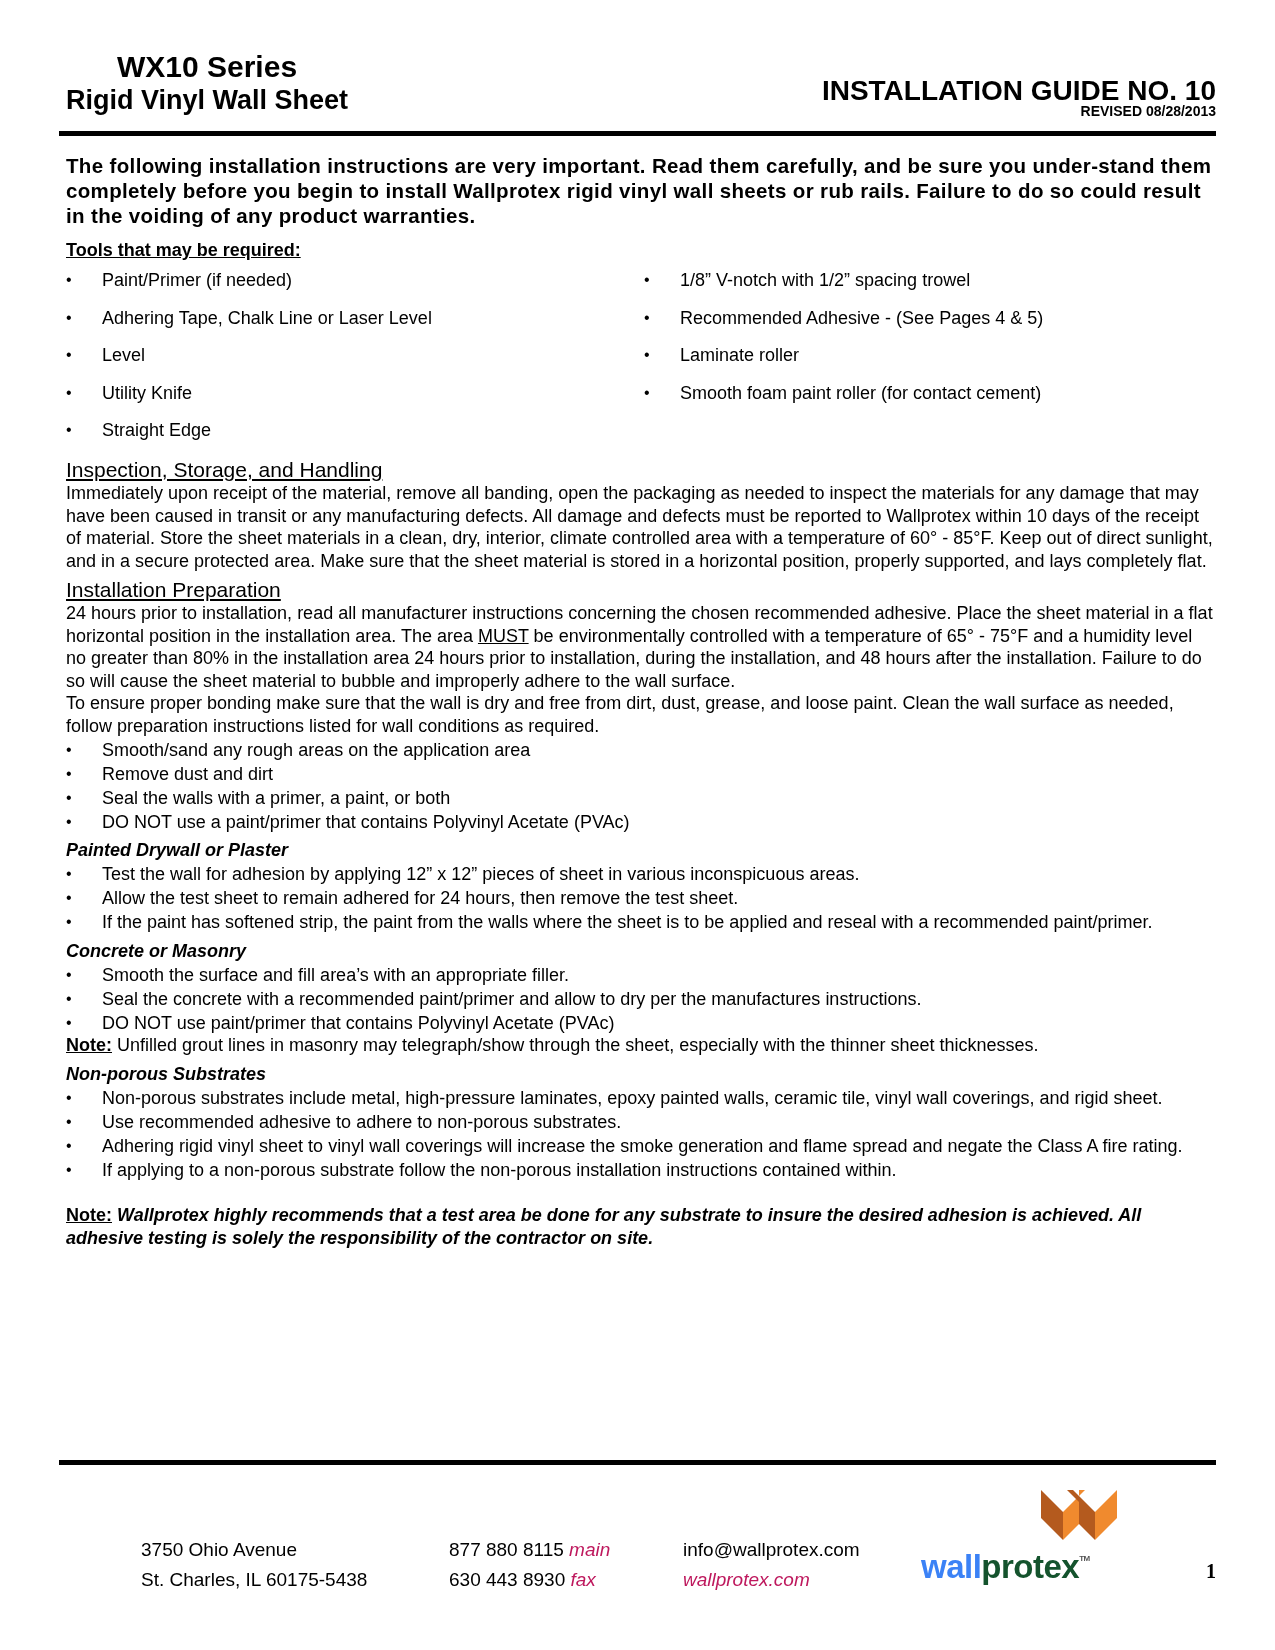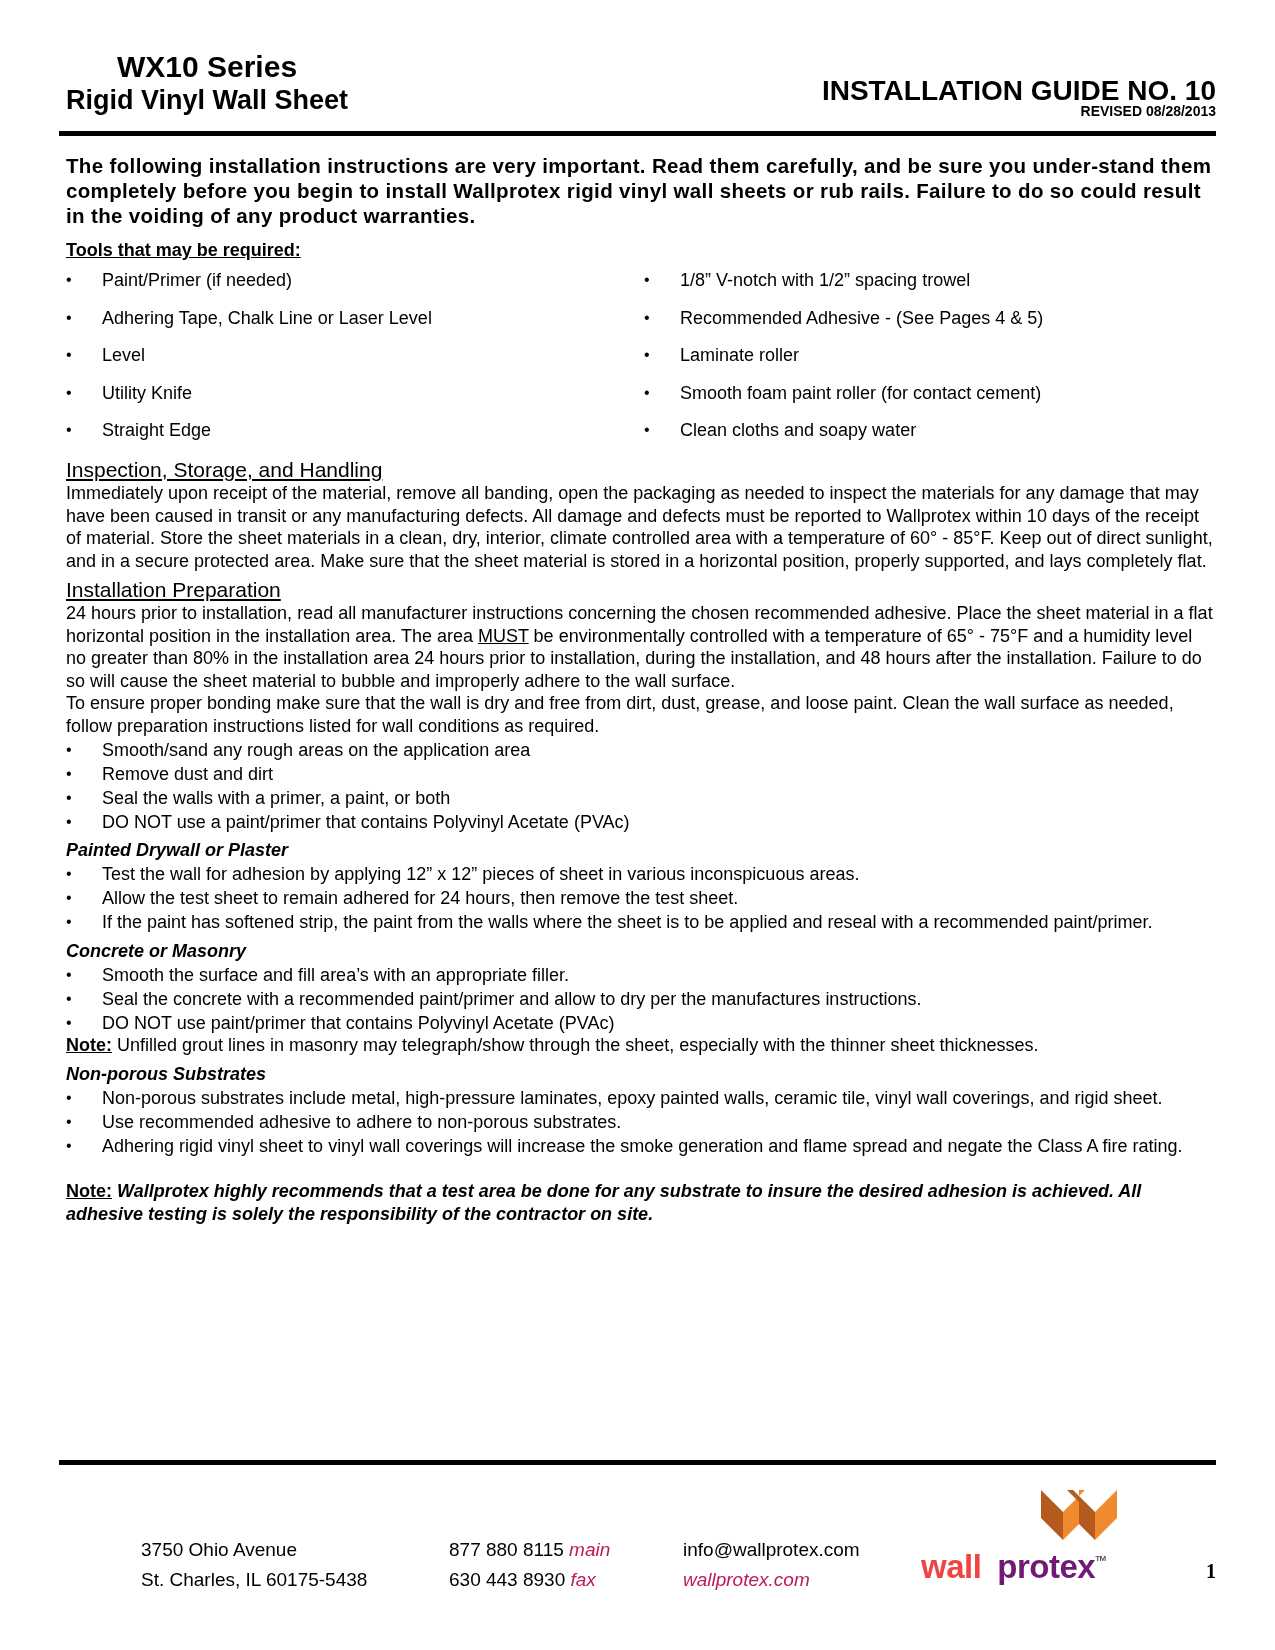--- a/index.html
+++ b/index.html
@@ -27,22 +27,22 @@
   .li { position: relative; padding-left: 36px; margin: 1.5px 0 0 0; }
   .li::before { content: "\2022"; position: absolute; left: 0; top: 0; font-size: 16px; }
   .gap { height: 6px; }
   .u { text-decoration: underline; }
   .note-strong { font-weight: bold; font-style: italic; }
   .footer { position: absolute; left: 0; top: 1460px; width: 1150px; height: 150px; }
   .f-col { position: absolute; top: 75px; font-size: 19px; line-height: 30px; }
   .grey { color: #be185d; font-style: italic; }
   .logo { position: absolute; left: 855px; top: 30px; width: 200px; height: 100px; }
   .logo-word { position: absolute; left: 0; top: 58px; font-size: 33px; font-weight: bold; letter-spacing: -0.5px; }
-  .logo-wall { color: #ef4444; }
-  .logo-protex { color: #701a75; padding-left: 16px; }
+  .logo-wall { color: #3b82f6; }
+  .logo-protex { color: #14532d; }
   .logo-tm { font-size: 8px; color: #555; vertical-align: top; position: relative; top: 6px; }
   .pagenum { position: absolute; right: 0; top: 100px; font-family: "Liberation Serif", "DejaVu Serif", serif;
              font-weight: bold; font-size: 20px; }
 </style>
 </head>
 <body>
 
 <div class="page">
 
   <div class="hdr-left">
@@ -61,21 +61,20 @@
   <div class="tools">
     <div class="tool bullet">Paint/Primer (if needed)</div>
     <div class="tool bullet">1/8” V-notch with 1/2” spacing trowel</div>
     <div class="tool bullet">Adhering Tape, Chalk Line or Laser Level</div>
     <div class="tool bullet">Recommended Adhesive - (See Pages 4 &amp; 5)</div>
     <div class="tool bullet">Level</div>
     <div class="tool bullet">Laminate roller</div>
     <div class="tool bullet">Utility Knife</div>
     <div class="tool bullet">Smooth foam paint roller (for contact cement)</div>
     <div class="tool bullet">Straight Edge</div>
-    <div class="tool bullet">Clean cloths and soapy water</div>
   </div>
 
   <div class="flow">
     <div class="sec-h">Inspection, Storage, and Handling</div>
     <p class="p">Immediately upon receipt of the material, remove all banding, open the packaging as needed to inspect the materials for any damage that may have been caused in transit or any manufacturing defects.  All damage and defects must be reported to Wallprotex within 10 days of the receipt of material.  Store the sheet materials in a clean, dry, interior, climate controlled area with a temperature of 60° - 85°F.  Keep out of direct sunlight, and in a secure protected area.  Make sure that the sheet material is stored in a horizontal position, properly supported, and lays completely flat.</p>
     <div class="gap"></div>
     <div class="sec-h">Installation Preparation</div>
     <p class="p"><span>24 hours prior to installation, read all manufacturer instructions concerning the chosen recommended adhesive.  Place the sheet material in a flat horizontal position in the installation area.  The area </span><span class="u">MUST</span><span> be environmentally controlled with a temperature of 65° - 75°F and a humidity level no greater than 80% in the installation area 24 hours prior to installation, during the installation, and 48 hours after the installation.  Failure to do so will cause the sheet material to bubble and improperly adhere to the wall surface.</span></p>
     <p class="p">To ensure proper bonding make sure that the wall is dry and free from dirt, dust, grease, and loose paint.  Clean the wall surface as needed, follow preparation instructions listed for wall conditions as required.</p>
 
@@ -92,20 +91,21 @@
     <div class="sub-h">Concrete or Masonry</div>
     <div class="li">Smooth the surface and fill area’s with an appropriate filler.</div>
     <div class="li">Seal the concrete with a recommended paint/primer and allow to dry per the manufactures instructions.</div>
     <div class="li">DO NOT use paint/primer that contains Polyvinyl Acetate (PVAc)</div>
     <p class="p"><span class="u" style="font-weight:bold">Note:</span><span> Unfilled grout lines in masonry may telegraph/show through the sheet, especially with the thinner sheet thicknesses.</span></p>
 
     <div class="sub-h">Non-porous Substrates</div>
     <div class="li">Non-porous substrates include metal, high-pressure laminates, epoxy painted walls, ceramic tile, vinyl wall coverings, and rigid sheet.</div>
     <div class="li">Use recommended adhesive to adhere to non-porous substrates.</div>
     <div class="li">Adhering rigid vinyl sheet to vinyl wall coverings will increase the smoke generation and flame spread and negate the Class A fire rating.</div>
+    <div class="li">If applying to a non-porous substrate follow the non-porous installation instructions contained within.</div>
 
     <p class="p" style="margin-top:23px"><span class="u" style="font-weight:bold">Note:</span><span class="note-strong"> Wallprotex highly recommends that a test area be done for any substrate to insure the desired adhesion is achieved.  All adhesive testing is solely the responsibility of the contractor on site.</span></p>
   </div>
 
   <div class="footer">
     <div class="rule" style="top:0"></div>
     <div class="f-col" style="left:75px">
       <div>3750 Ohio Avenue</div>
       <div>St. Charles, IL 60175-5438</div>
     </div>

